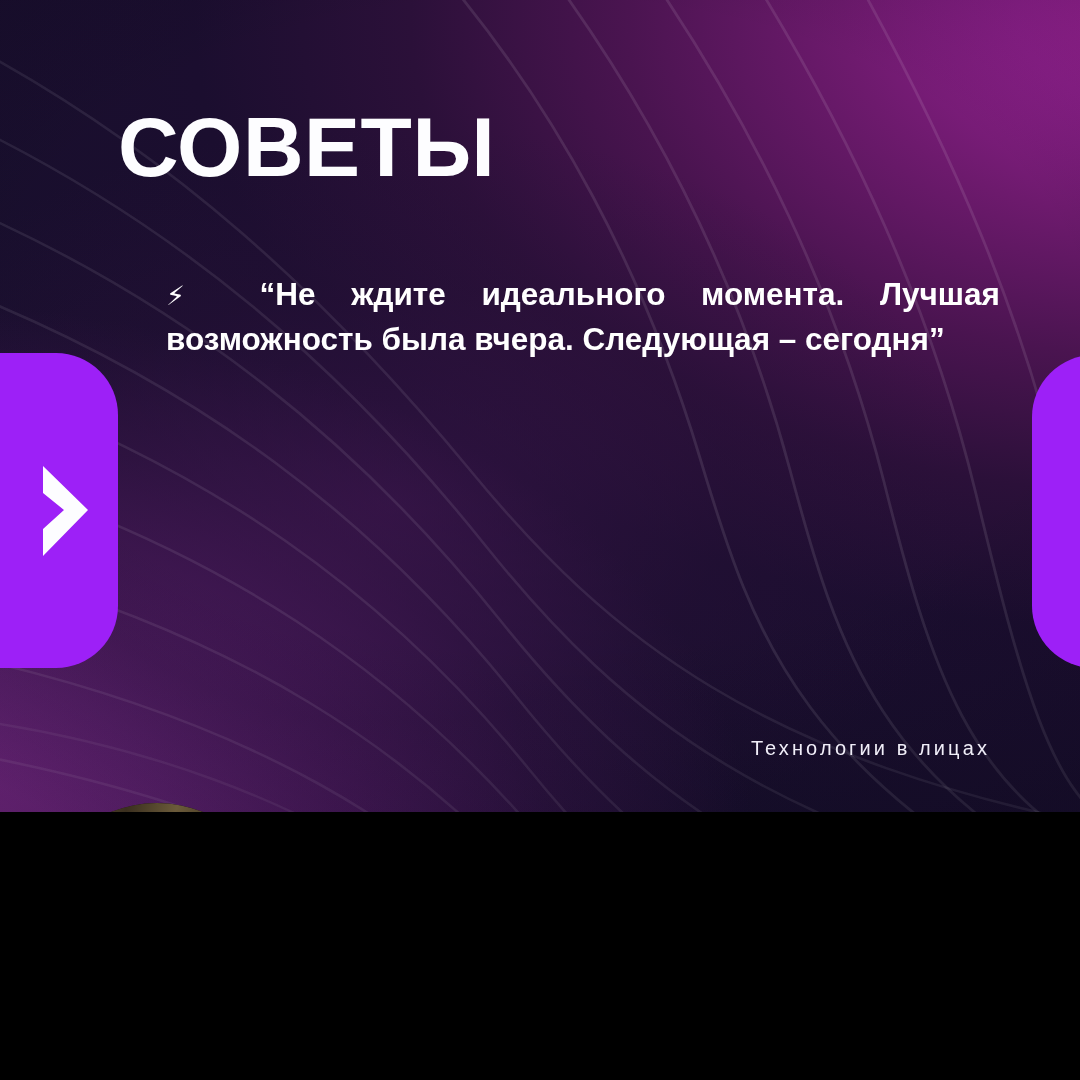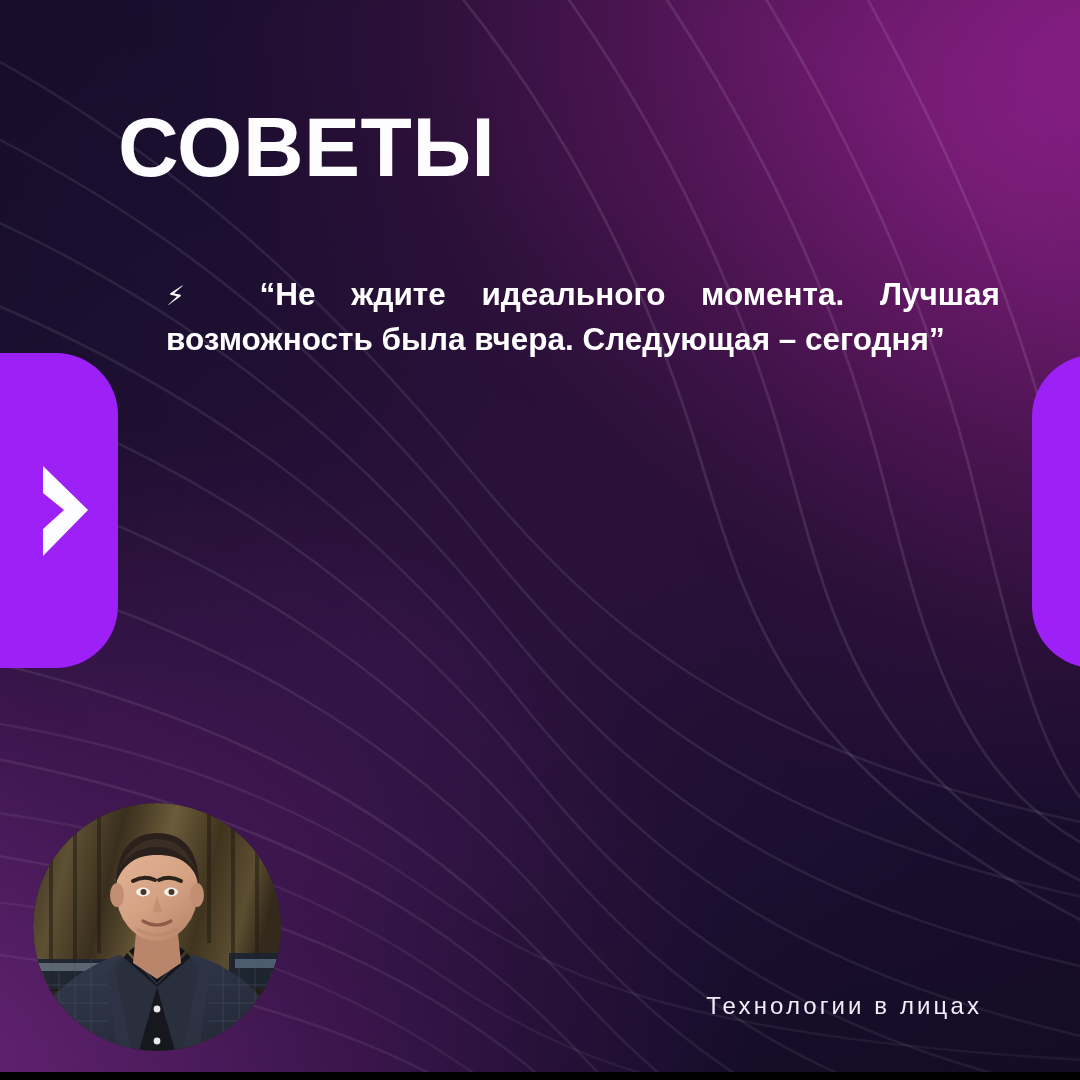--- a/index.html
+++ b/index.html
@@ -4,21 +4,21 @@
 <title>Советы — Технологии в лицах</title>
 <style>
   html, body {
     margin: 0;
     padding: 0;
     background: #000;
   }
   .slide {
     position: relative;
     width: 1080px;
-    height: 1072px;
+    height: 812px;
     overflow: hidden;
     font-family: "Liberation Sans", sans-serif;
     background: #170f2c;
   }
 
   
   .bg-base {
     position: absolute;
     inset: 0;
     background:
@@ -122,24 +122,24 @@
     height: 248px;
     border-radius: 50%;
     overflow: hidden;
     background: #2a2018;
   }
   .avatar svg { display: block; width: 248px; height: 248px; }
 
   
   .footer {
     position: absolute;
-    right: 98px;
+    right: 90px;
     bottom: 52px;
     color: #f0eef8;
-    font-size: 24px;
+    font-size: 20px;
     font-weight: 400;
     letter-spacing: 3.1px;
     white-space: nowrap;
   }
 </style>
 </head>
 <body>
 
 <div class="slide">
 

